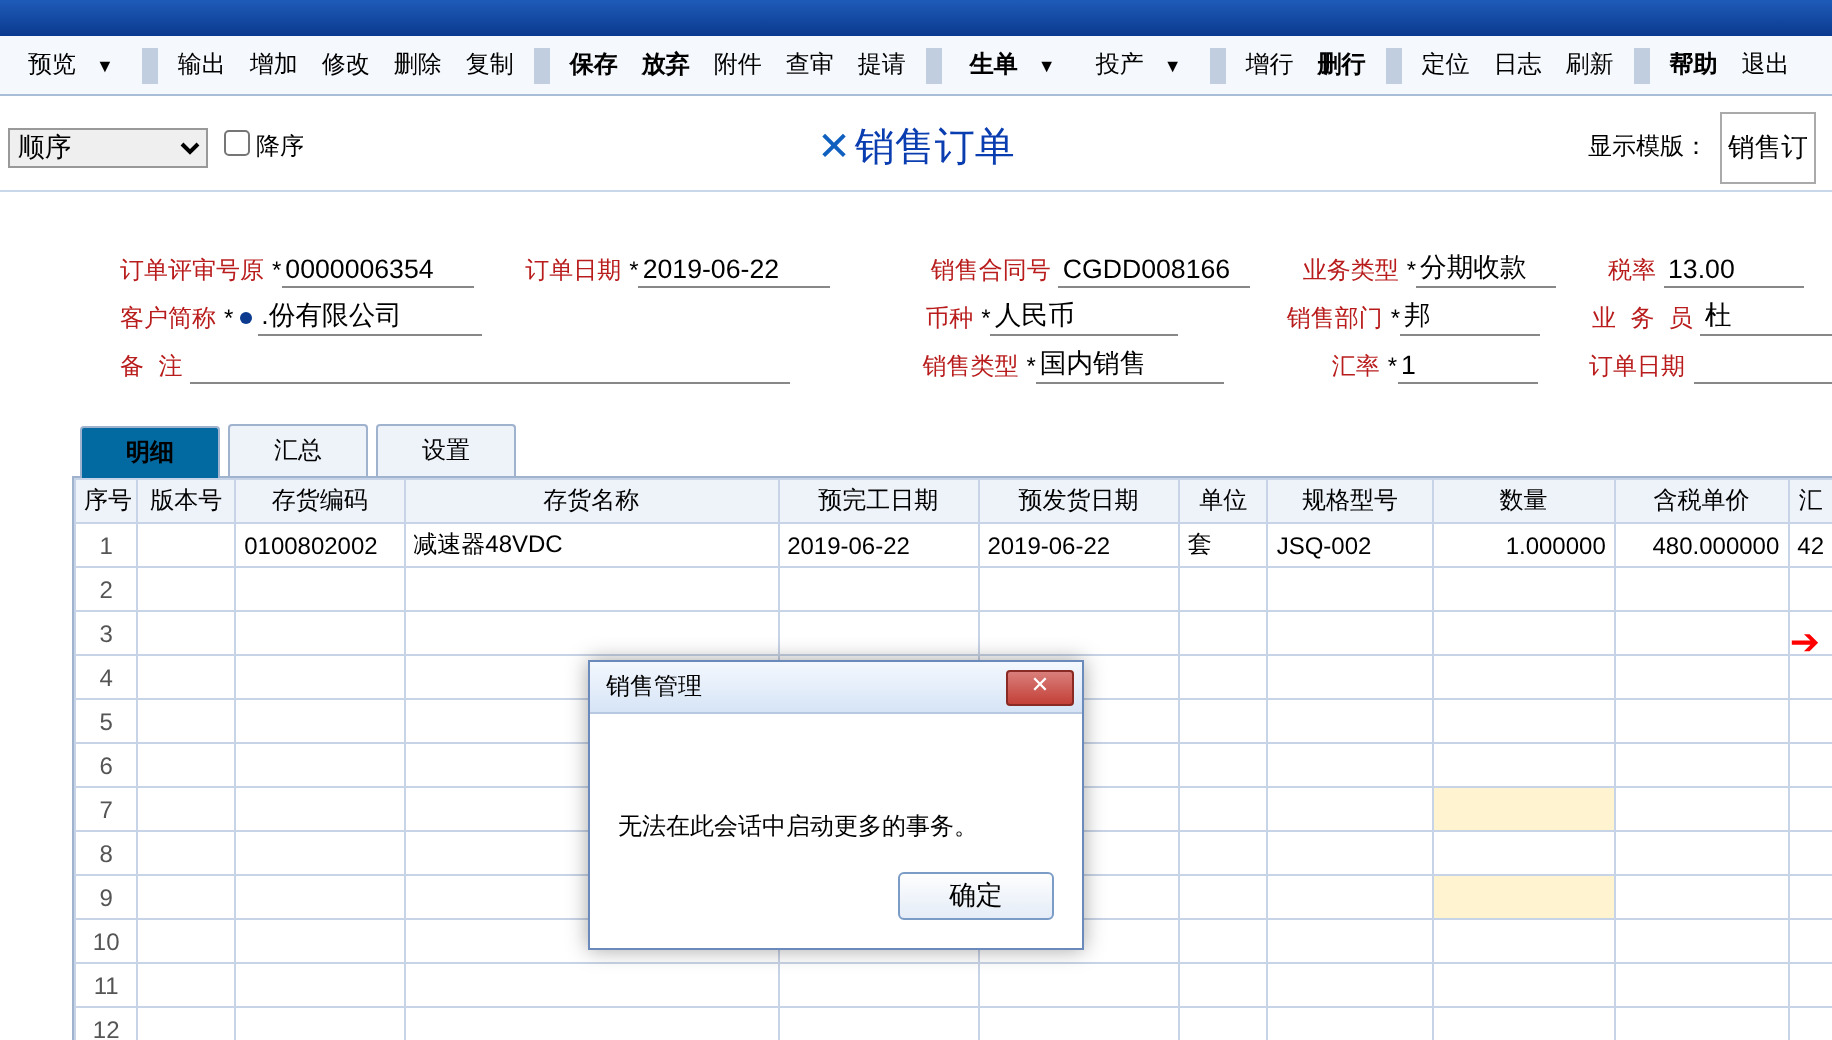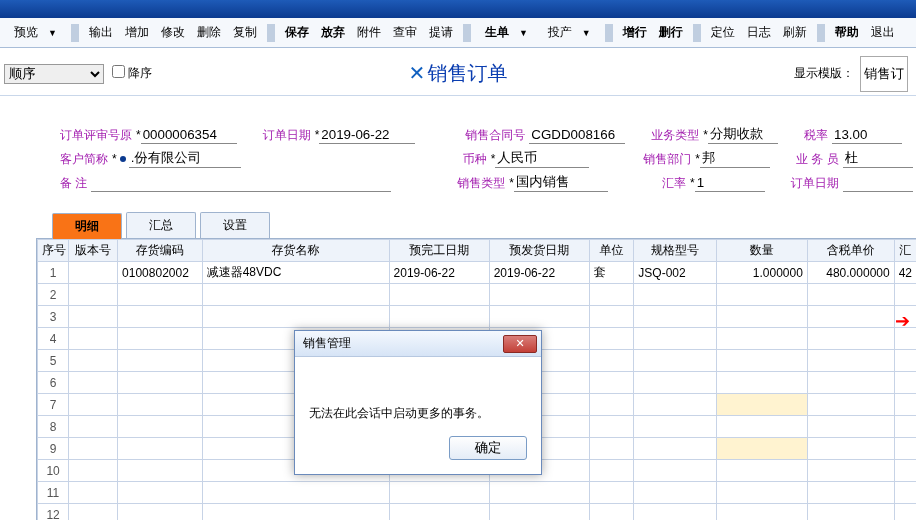--- a/index.html
+++ b/index.html
@@ -12,26 +12,26 @@
     .subbar { display: flex; align-items: center; padding: 10px 0 6px 0; border-bottom: 1px solid #c9d7ea; position: relative; height: 48px; }
     .order-select { margin-left: 4px; width: 100px; height: 20px; border: 1px solid #999; }
     .desc-chk { margin-left: 8px; display: flex; align-items: flex-start; gap: 3px; }
     .page-title { position: absolute; left: 50%; transform: translateX(-50%); color: #0a3db0; font-size: 20px; font-weight: normal; }
     .page-title .ico { color: #1060c0; margin-right: 2px; }
     .tmpl { position: absolute; right: 8px; display: flex; align-items: center; gap: 6px; }
     .tmpl input { width: 48px; height: 36px; border: 1px solid #aaa; padding: 0 3px; }
     .form-area { padding: 30px 30px 10px 60px; }
     .form-row { display: flex; gap: 26px; margin-bottom: 6px; }
     .fgroup { display: flex; align-items: center; }
-    .fgroup label { color: #a21caf; margin-right: 4px; white-space: nowrap; }
+    .fgroup label { color: #b91c1c; margin-right: 4px; white-space: nowrap; font-family: Liberation Mono, monospace; }
     .u { border: none; border-bottom: 1px solid #888; padding: 0 2px 1px 2px; min-width: 70px; background: transparent; height: 18px; }
     .req { color: #000; }
     .tabs { display: flex; gap: 4px; padding-left: 40px; margin-top: 4px; }
     .tab { border: 1px solid #9fb3ce; border-bottom: none; padding: 4px 22px; background: #eef3fa; cursor: pointer; border-radius: 2px 2px 0 0; }
-    .tab.active { background: #f97316; font-weight: bold; position: relative; top: 1px; margin-left: 12px; }
+    .tab.active { background: #0369a1; font-weight: bold; position: relative; top: 1px; }
     .grid-wrap { border: 1px solid #9fb3ce; margin: 0 0 0 36px; }
     .grid { border-collapse: collapse; width: 880px; table-layout: fixed; }
     .grid th, .grid td { border: 1px solid #c7d3e6; height: 22px; padding: 0 4px; overflow: hidden; white-space: nowrap; }
     .grid th { background: #eef3fa; font-weight: normal; text-align: center; }
     .grid td { background: #fff; }
     .grid tr:nth-child(odd) td.hlcell { background: #fff7e0; }
     .rn { text-align: center; color: #555; }
     .num { text-align: right; }
     .arrow { position: absolute; right: 6px; top: 310px; color: red; font-size: 18px; }
     
@@ -58,21 +58,21 @@
   <span class="sep"></span>
   <span style="font-weight:bold">保存</span>
   <span style="font-weight:bold">放弃</span>
   <span>附件</span>
   <span>查审</span>
   <span>提请</span>
   <span class="sep"></span>
   <span style="font-weight:bold"><span>生单</span><span class="tri">▼</span></span>
   <span><span>投产</span><span class="tri">▼</span></span>
   <span class="sep"></span>
-  <span style="font-weight:bold">增行</span>
+  <span style="font-weight:normal">增行</span>
   <span style="font-weight:bold">删行</span>
   <span class="sep"></span>
   <span>定位</span>
   <span>日志</span>
   <span>刷新</span>
   <span class="sep"></span>
   <span style="font-weight:bold">帮助</span>
   <span>退出</span>
 </div>
 

